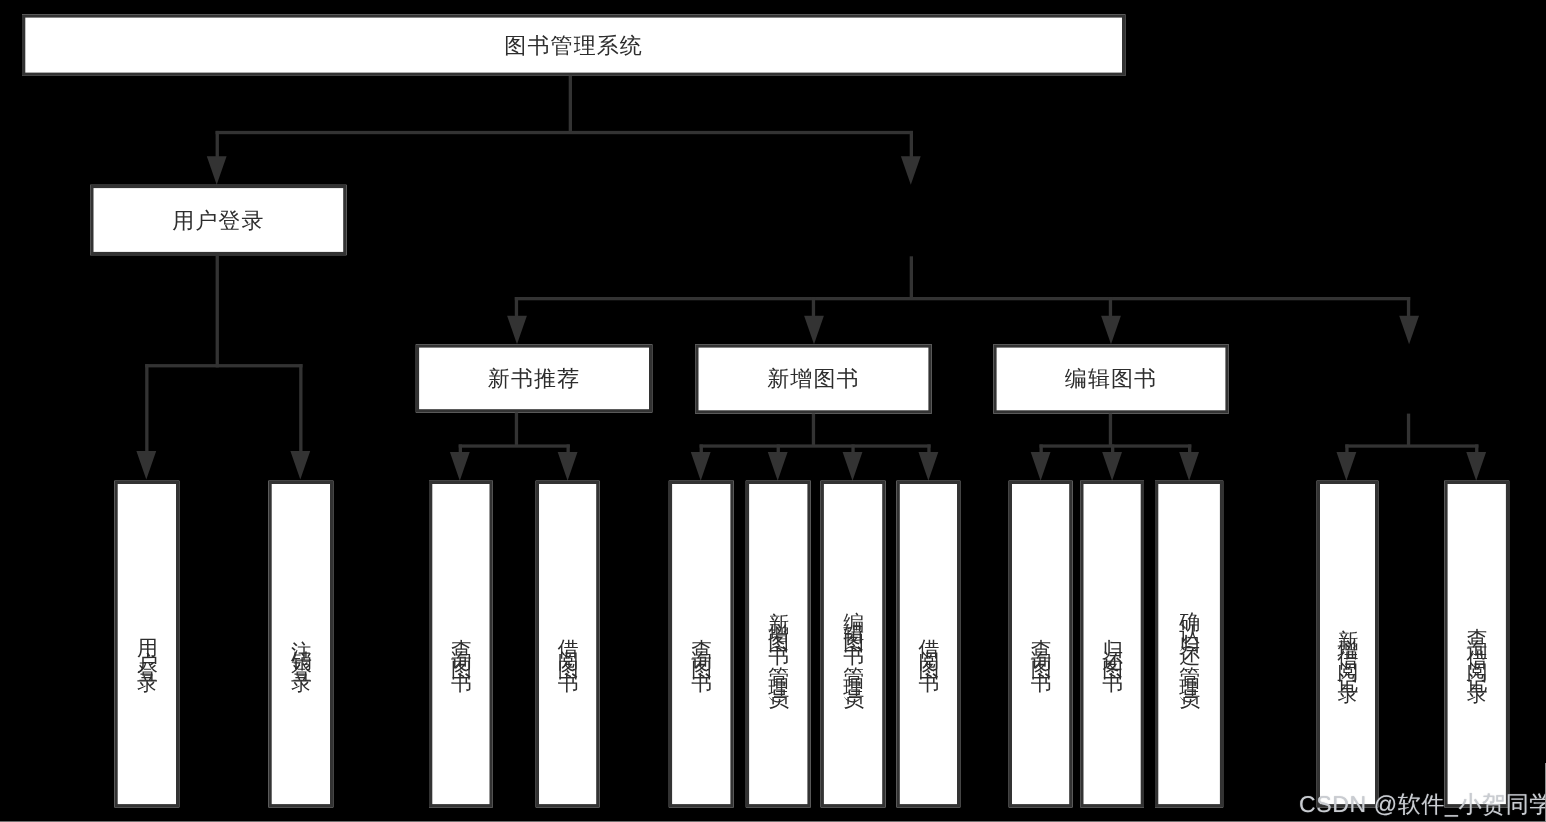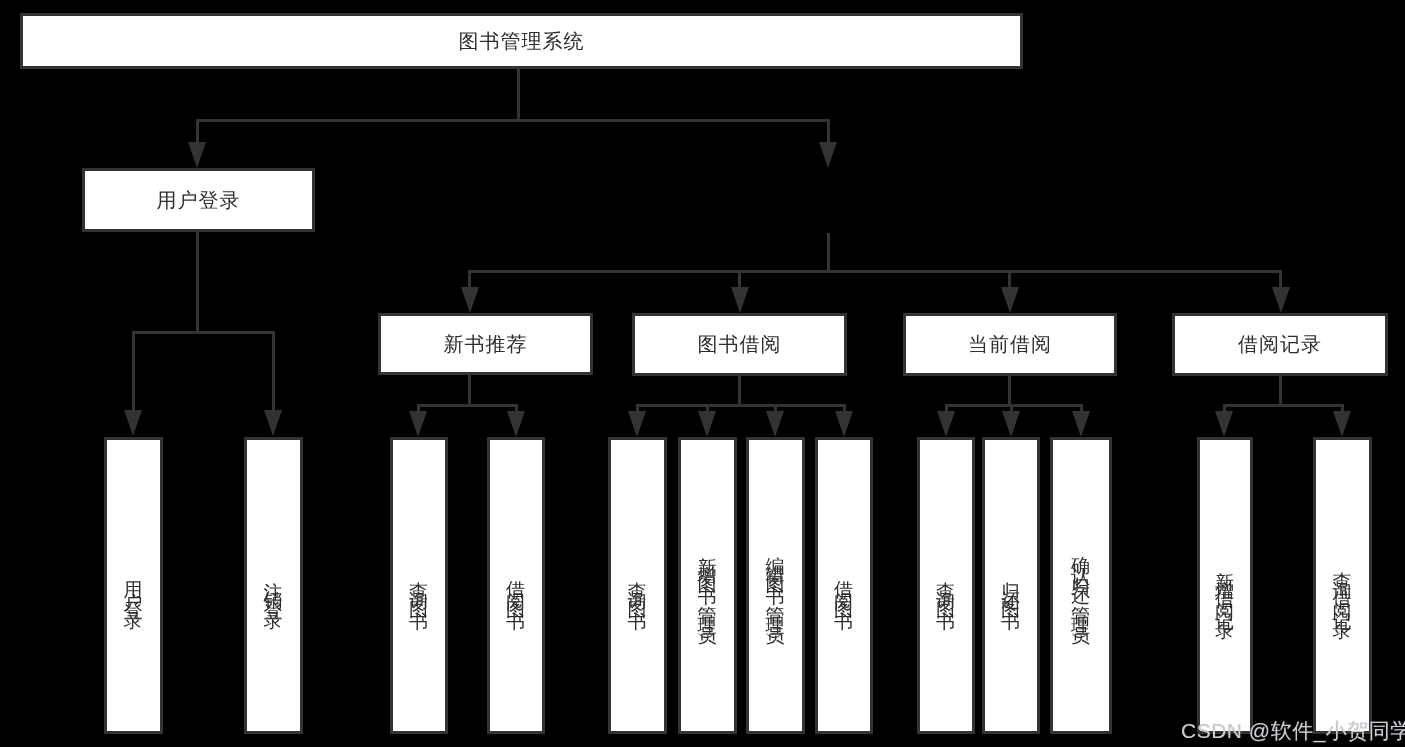--- a/index.html
+++ b/index.html
@@ -59,23 +59,22 @@
   <div class="vline" style="left:468px;top:270px;height:19px;"></div>
   <div class="arrow" style="left:461px;top:287px;"></div>
   <div class="vline" style="left:738px;top:270px;height:19px;"></div>
   <div class="arrow" style="left:731px;top:287px;"></div>
   <div class="vline" style="left:1008px;top:270px;height:19px;"></div>
   <div class="arrow" style="left:1001px;top:287px;"></div>
   <div class="vline" style="left:1279px;top:270px;height:19px;"></div>
   <div class="arrow" style="left:1272px;top:287px;"></div>
 
   <div class="node" style="left:378px;top:313px;width:215px;height:62px;">新书推荐</div>
-  <div class="node" style="left:632px;top:313px;width:215px;height:63px;">图书借阅</div>
-  <div class="node" style="left:903px;top:313px;width:214px;height:63px;">当前借阅</div>
-  <div class="node" style="left:1172px;top:313px;width:216px;height:63px;">借阅记录</div>
+  <div class="node" style="left:632px;top:313px;width:215px;height:63px;">新增图书</div>
+  <div class="node" style="left:903px;top:313px;width:214px;height:63px;">编辑图书</div>
 
   <div class="vline" style="left:468px;top:375px;height:31px;"></div>
   <div class="hline" style="left:417px;top:404px;width:101px;"></div>
   <div class="vline" style="left:417px;top:404px;height:9px;"></div>
   <div class="arrow" style="left:409px;top:411px;"></div>
   <div class="vline" style="left:515px;top:404px;height:9px;"></div>
   <div class="arrow" style="left:507px;top:411px;"></div>
 
   <div class="vline" style="left:738px;top:376px;height:30px;"></div>
   <div class="hline" style="left:636px;top:404px;width:210px;"></div>

